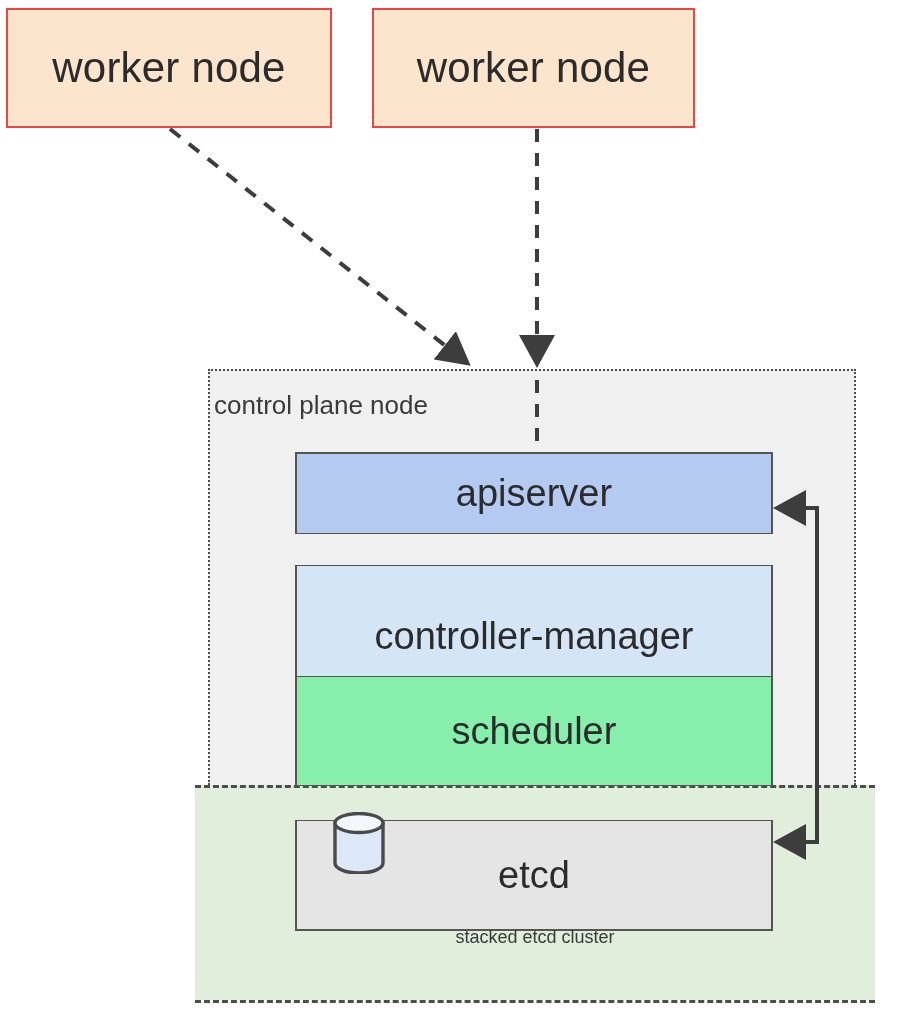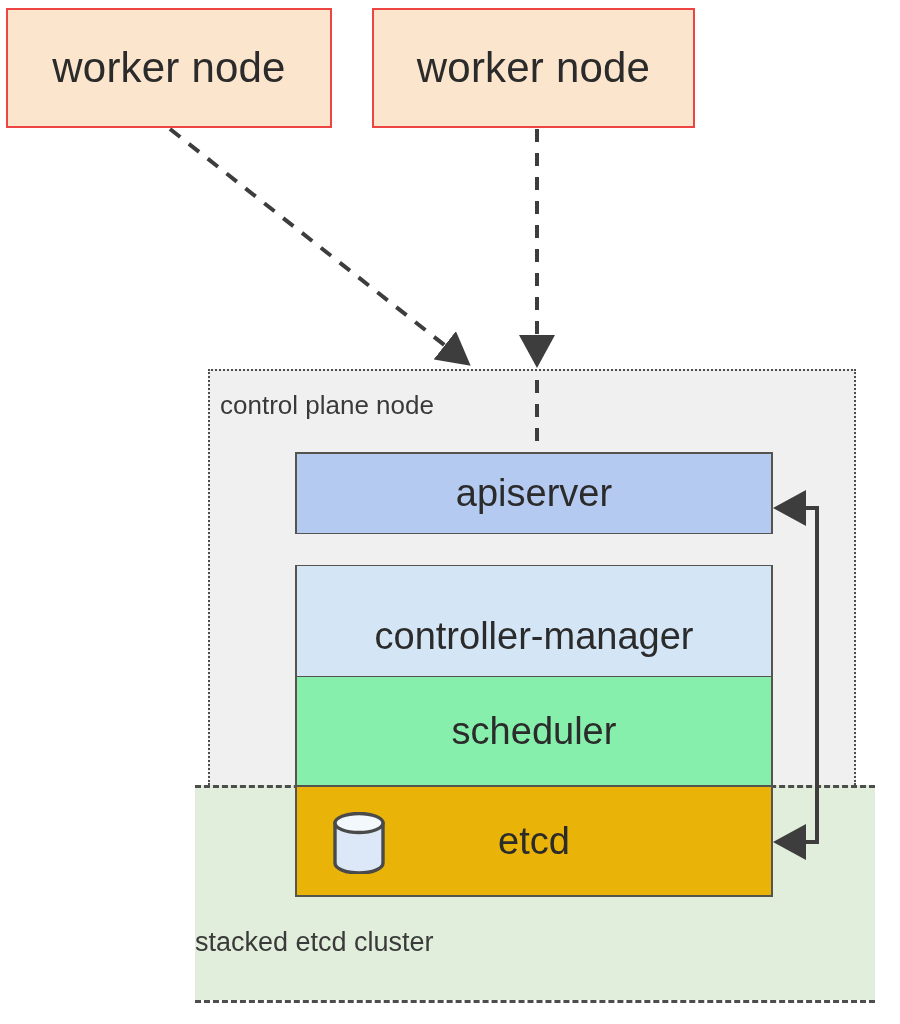--- a/index.html
+++ b/index.html
@@ -56,21 +56,21 @@
     top: 369px;
     width: 648px;
     height: 416px;
     box-sizing: border-box;
     background: #f0f0f0;
     border: 2px dotted #4d4d4d;
     border-bottom: none;
   }
   #control-plane-label {
     position: absolute;
-    left: 220px;
+    left: 214px;
     top: 390px;
     font-size: 26px;
     color: #3a3a3a;
     white-space: nowrap;
   }
 
   
   #stacked-etcd-cluster {
     position: absolute;
     left: 195px;
@@ -87,22 +87,22 @@
     height: 0;
     border-top: 3px dashed #4d4d4d;
   }
   #etcd-region-top-line    { top: 785px; }
   #etcd-region-bottom-line { top: 1000px; }
   #stacked-etcd-label {
     position: absolute;
     left: 195px;
     top: 927px;
     width: 680px;
-    text-align: left;
-    font-size: 27px;
+    text-align: center;
+    font-size: 18px;
     color: #3a3a3a;
     white-space: nowrap;
   }
 
   
   .component-box {
     left: 295px;
     width: 478px;
     border: 2px solid #56544f;
     font-size: 38px;
@@ -118,22 +118,22 @@
     border-top-width: 1px;
     border-bottom-width: 1px;
   }
   #scheduler-box {
     top: 676px; height: 110px;
     background: #86efac;
     border-top-width: 1px;
     border-bottom-width: 1px;
   }
   #etcd-box {
-    top: 786px; height: 111px;
-    background: #eab308;
+    top: 820px; height: 111px;
+    background: #e5e5e5;
     border-top-width: 1px;
   }
 
   
   #etcd-cylinder-icon {
     position: absolute;
     left: 331px;
     top: 812px;
     width: 56px;
     height: 62px;

